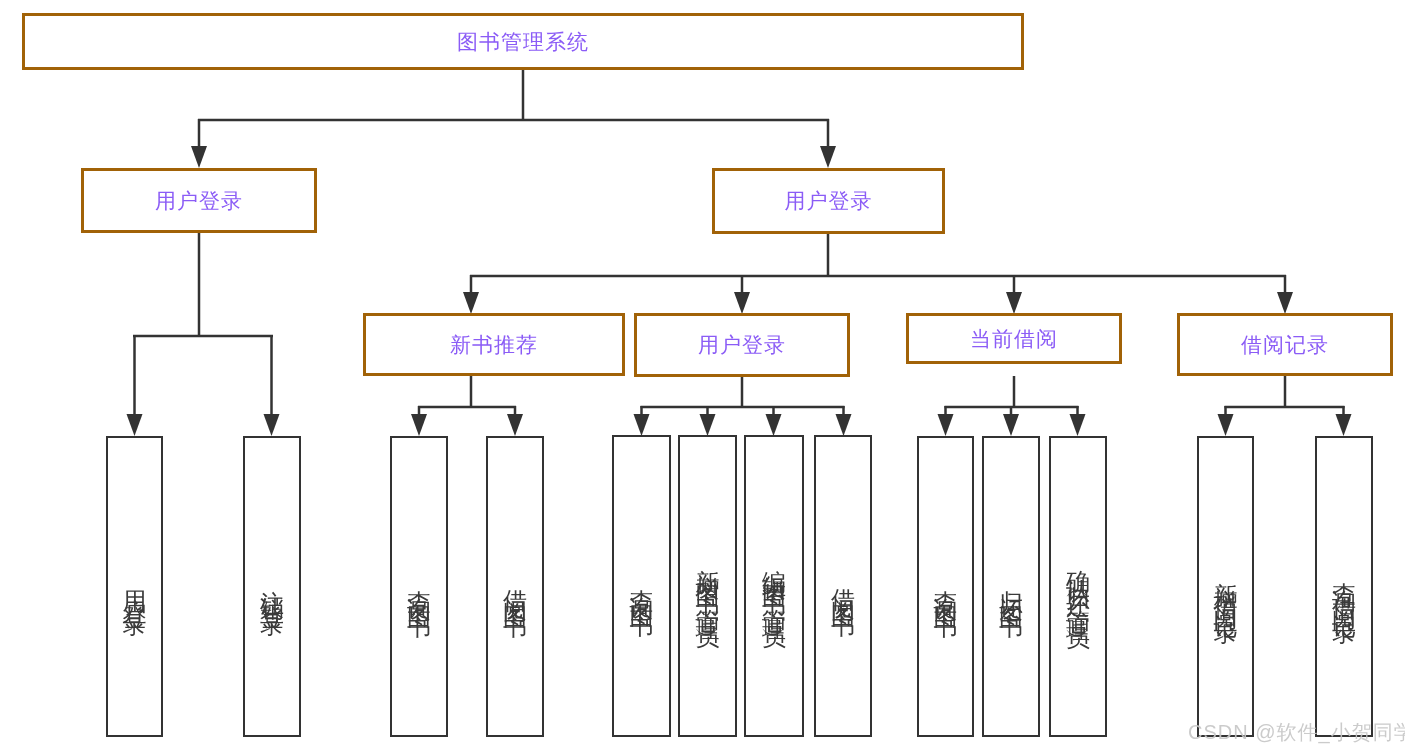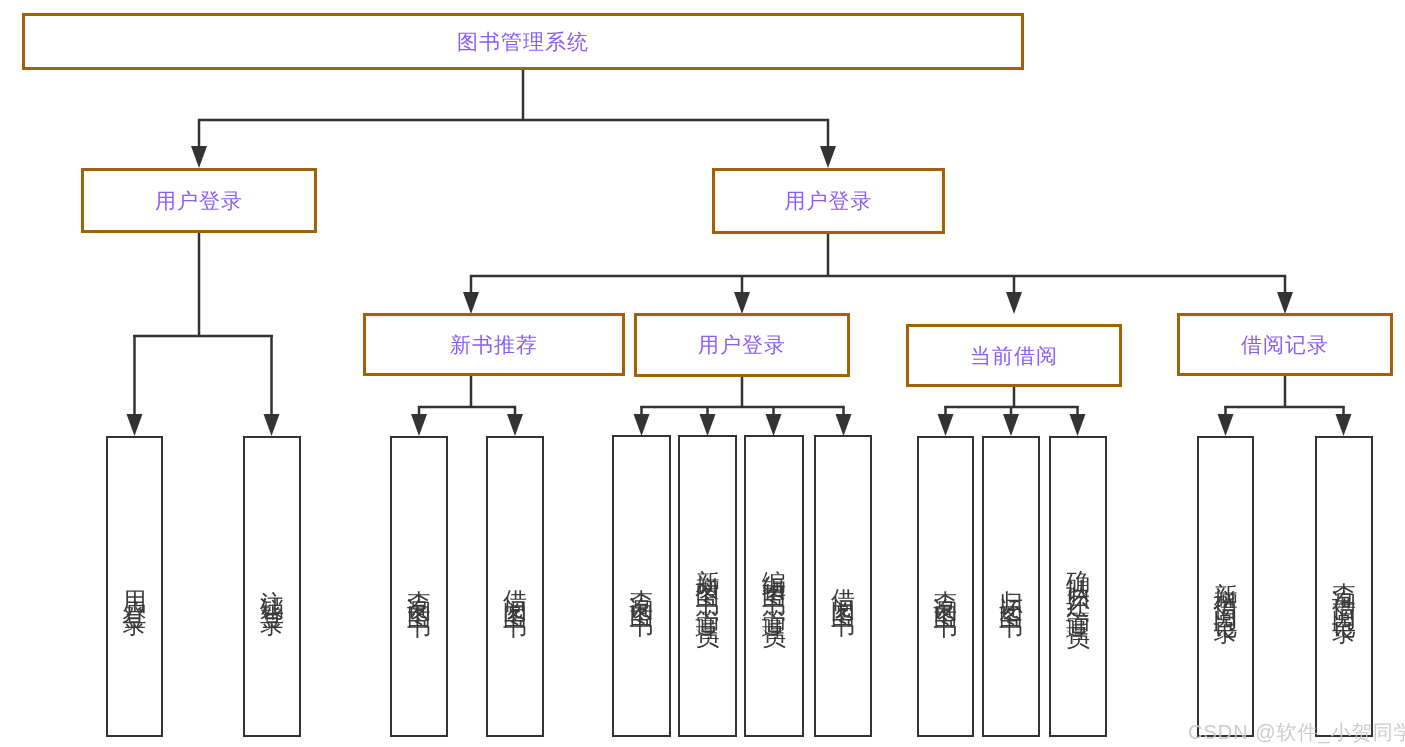--- a/index.html
+++ b/index.html
@@ -116,21 +116,21 @@
   <div class="node" style="left:712px;top:168px;width:233px;height:66px">
     <span>用户登录</span>
   </div>
 
   <div class="node" style="left:363px;top:313px;width:262px;height:63px">
     <span>新书推荐</span>
   </div>
   <div class="node" style="left:634px;top:313px;width:216px;height:64px">
     <span>用户登录</span>
   </div>
-  <div class="node" style="left:906px;top:324px;width:216px;height:63px">
+  <div class="node" style="left:906px;top:313px;width:216px;height:51px">
     <span>当前借阅</span>
   </div>
   <div class="node" style="left:1177px;top:313px;width:216px;height:63px">
     <span>借阅记录</span>
   </div>
 
   <div class="leaf" style="left:106px;top:436px;width:57px;height:301px">
     <span class="vlbl">用户登录</span>
   </div>
   <div class="leaf" style="left:243px;top:436px;width:58px;height:301px">

